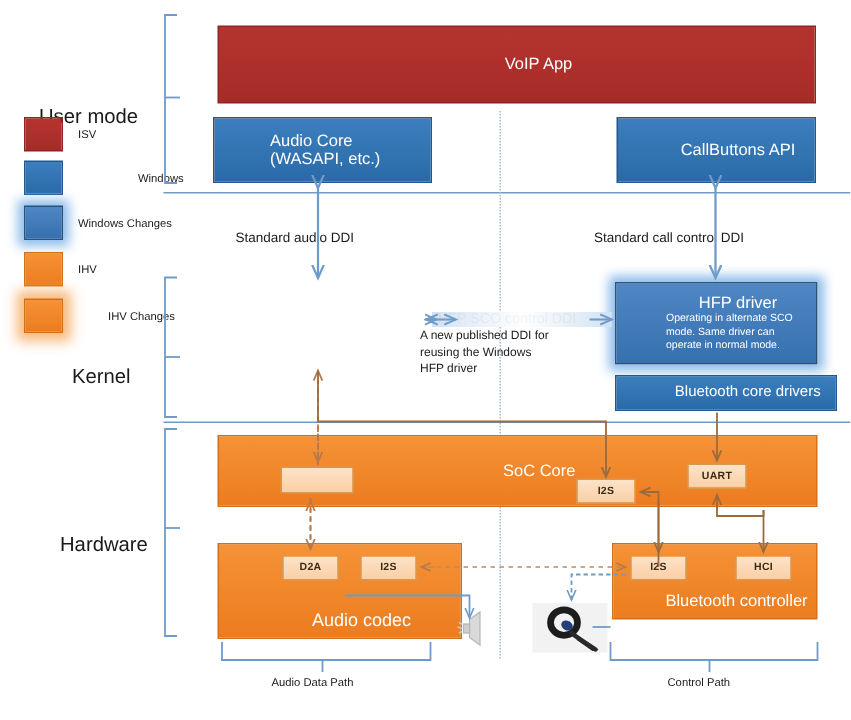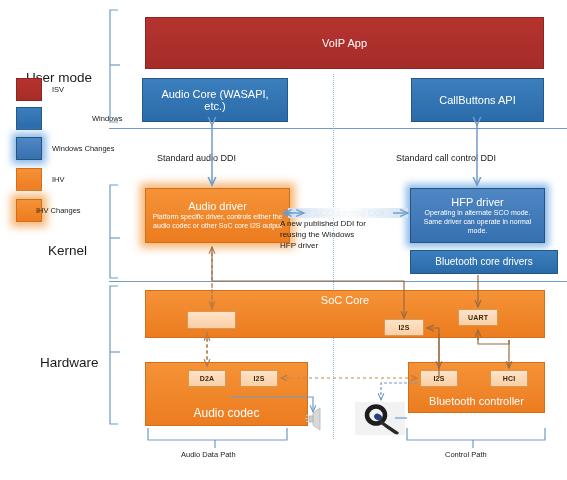--- a/index.html
+++ b/index.html
@@ -10,22 +10,23 @@
     color:#1a1a1a;
     -webkit-font-smoothing:antialiased;
   }
   #stage{position:absolute;left:0;top:0;width:567px;height:480px;}
   .abs{position:absolute;box-sizing:border-box;}
 
   
   .box{
     position:absolute;box-sizing:border-box;
     display:flex;flex-direction:column;align-items:center;justify-content:center;
-    text-align:center;color:#ffffff;line-height:1.12;
+    text-align:left;color:#ffffff;line-height:1.12;
     border:1px solid rgba(0,0,0,.22);
+    padding-left:29px;
   }
   .box .ttl{font-size:11px;}
   .box .sub{font-size:7px;line-height:1.25;padding:0 4px;margin-top:1px;}
 
   .isv{
     background:linear-gradient(180deg,#B5332F 0%,#A62C28 100%);
     border:1px solid #8f2420;
   }
   .win{
     background:linear-gradient(180deg,#3C7FBE 0%,#2A6AA8 100%);
@@ -87,21 +88,21 @@
   <div class="legend-sw win" style="left:16px;top:107px;"></div>
   <div class="legend-lb" style="left:52px;top:114px;margin-left:40px;">Windows</div>
 
   <div class="legend-sw winchg" style="left:16px;top:137px;"></div>
   <div class="legend-lb" style="left:52px;top:144px;">Windows Changes</div>
 
   <div class="legend-sw ihv" style="left:16px;top:168px;"></div>
   <div class="legend-lb" style="left:52px;top:175px;">IHV</div>
 
   <div class="legend-sw ihvchg" style="left:16px;top:199px;"></div>
-  <div class="legend-lb" style="left:36px;top:206px;">IHV Changes</div>
+  <div class="legend-lb" style="left:52px;top:206px;padding-left:20px;">IHV Changes</div>
 
   <div class="mode-label" style="left:48px;top:231px;">Kernel</div>
   <div class="mode-label" style="left:40px;top:343px;">Hardware</div>
 
   <div class="box isv" style="left:145px;top:17px;width:399px;height:52px;">
     <div class="ttl">VoIP App</div>
   </div>
 
   <div class="box win" style="left:142px;top:78px;width:146px;height:44px;">
     <div class="ttl" style="padding:0 8px;white-space:normal;">Audio Core (WASAPI, etc.)</div>
@@ -112,39 +113,35 @@
   </div>
 
   <div class="hrule" style="left:109px;top:128px;width:458px;"></div>
   <div class="hrule" style="left:109px;top:281px;width:458px;"></div>
 
   <div class="vdot" style="left:333px;top:74px;height:365px;"></div>
 
   <div class="lbl" style="left:157px;top:153px;">Standard audio DDI</div>
   <div class="lbl" style="left:396px;top:153px;">Standard call control DDI</div>
 
-  <div class="box ihvchg" style="left:145px;top:188px;width:145px;height:55px;">
-    <div class="ttl">Audio driver</div>
-    <div class="sub">Platform specific driver, controls either the  audio codec or other SoC core I2S output</div>
-  </div>
 
   <div class="box winchg" style="left:410px;top:188px;width:135px;height:55px;">
     <div class="ttl">HFP driver</div>
     <div class="sub">Operating in alternate SCO mode.  Same driver can operate in normal mode.</div>
   </div>
 
   <div class="box win" style="left:410px;top:250px;width:148px;height:24px;">
     <div class="ttl" style="font-size:10px;">Bluetooth core drivers</div>
   </div>
 
   <div class="ddi-hi" style="left:292px;top:207px;">HFP SCO control DDI</div>
   <div class="lbl-sm" style="left:280px;top:219px;width:92px;white-space:normal;">A new published DDI for reusing the Windows HFP driver</div>
 
   <div class="box ihv" style="left:145px;top:290px;width:400px;height:48px;justify-content:flex-start;">
-    <div class="ttl" style="margin-top:3px;">SoC Core</div>
+    <div class="ttl" style="margin-top:17px;">SoC Core</div>
   </div>
   <div class="chip" style="left:187px;top:311px;width:49px;height:18px;"></div>
   <div class="chip" style="left:384px;top:319px;width:40px;height:17px;">I2S</div>
   <div class="chip" style="left:458px;top:309px;width:40px;height:17px;">UART</div>
 
   <div class="box ihv" style="left:145px;top:362px;width:163px;height:64px;justify-content:flex-end;">
     <div class="ttl" style="font-size:12px;margin-bottom:5px;">Audio codec</div>
   </div>
   <div class="chip" style="left:188px;top:370px;width:38px;height:17px;">D2A</div>
   <div class="chip" style="left:240px;top:370px;width:38px;height:17px;">I2S</div>

